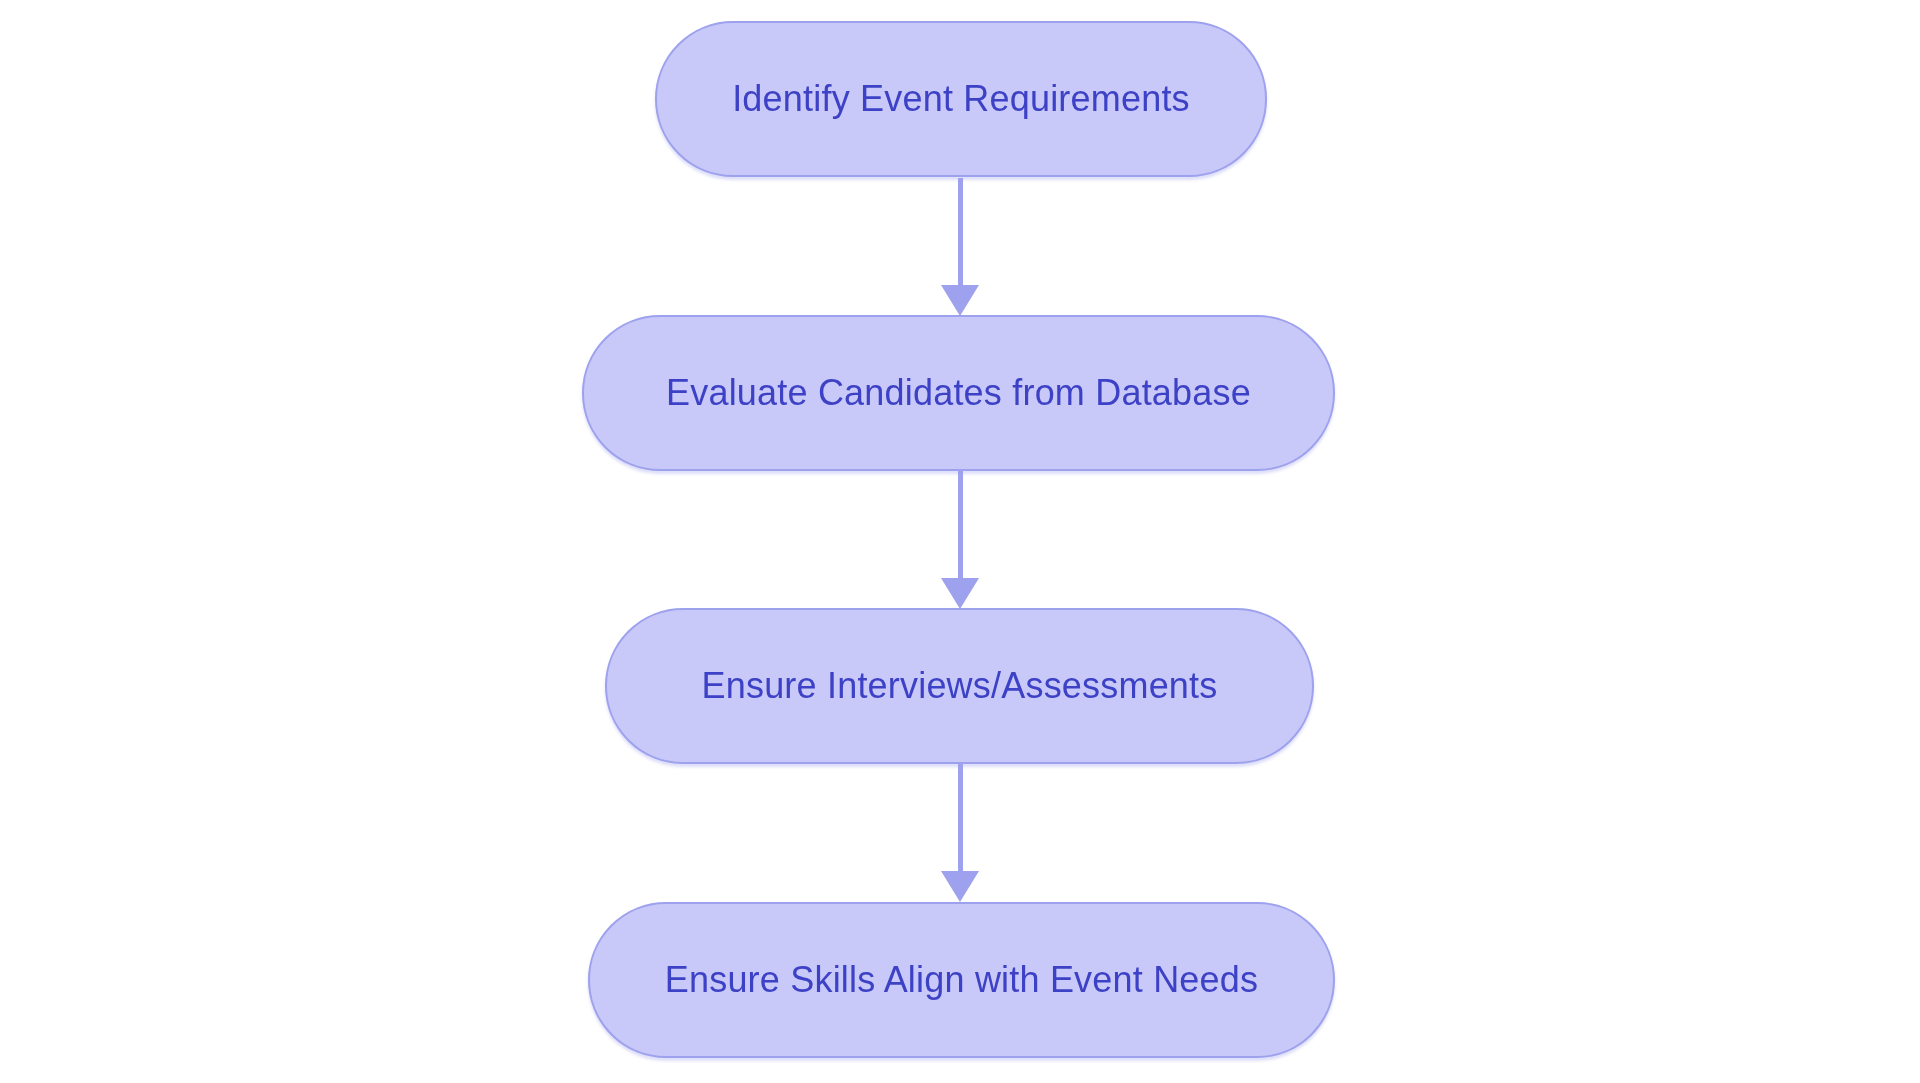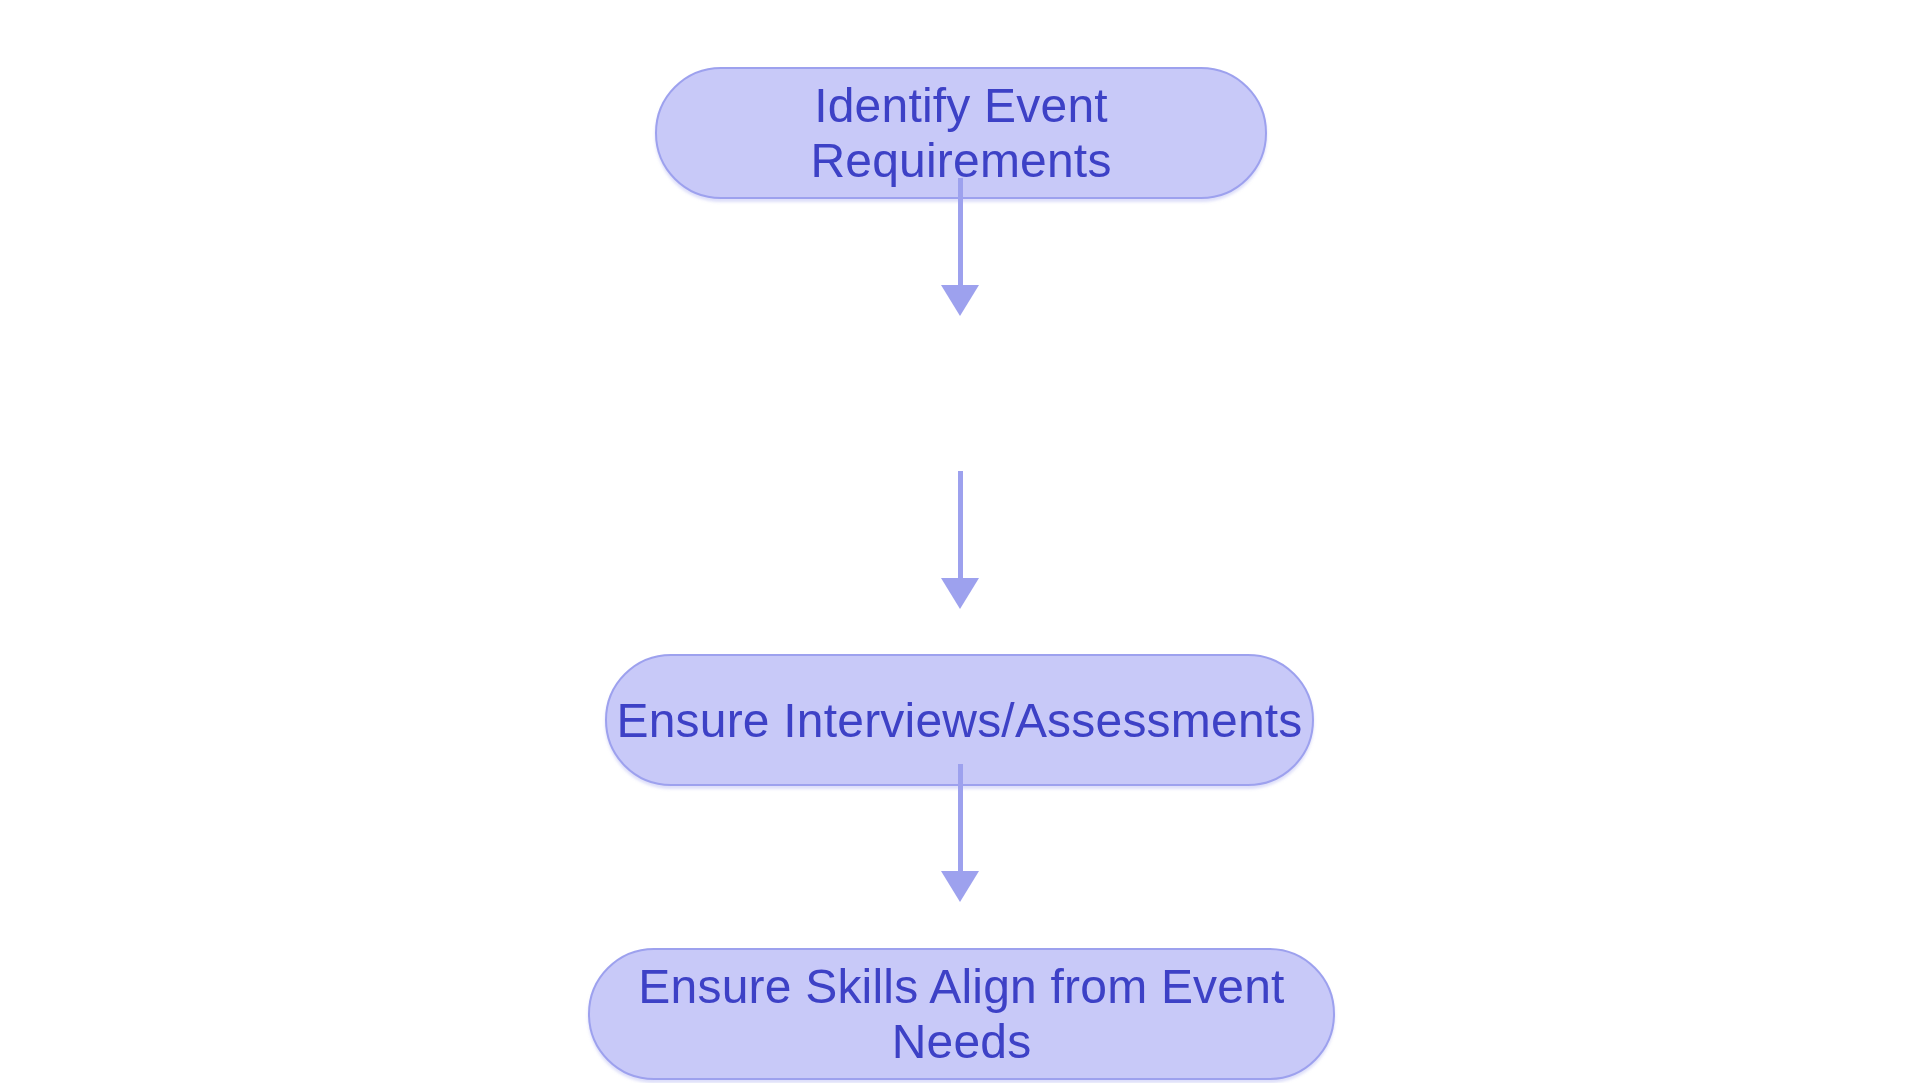--- a/index.html
+++ b/index.html
@@ -11,34 +11,33 @@
   .canvas {
     position: relative;
     width: 1920px;
     height: 1083px;
     background: var(--background, #ffffff);
     overflow: hidden;
   }
   .flow-node {
     position: absolute;
     box-sizing: border-box;
-    height: 132px;
+    height: 156px;
     border-radius: 79px;
     background: var(--node-fill, #c8c9f8);
     border: 2.5px solid var(--node-border, #9da1ee);
     box-shadow: 0 3px 3px rgba(157, 161, 238, 0.35);
     display: flex;
     align-items: center;
     justify-content: center;
     text-align: center;
     color: var(--node-text, #3d41c6);
-    font-size: 48px;
+    font-size: 36px;
     font-weight: 500;
     letter-spacing: 0.2px;
-    margin-top: 46px;
   }
   .node-1 { left: 655px; top: 21px;  width: 612px; }
   .node-2 { left: 582px; top: 315px; width: 753px; }
   .node-3 { left: 605px; top: 608px; width: 709px; }
   .node-4 { left: 588px; top: 902px; width: 747px; }
 
   .flow-arrow {
     position: absolute;
     left: 941px;
     width: 38px;
@@ -69,32 +68,35 @@
 
   <div class="flow-node node-1">
     <span>Identify Event Requirements</span>
   </div>
 
   <div class="flow-arrow arrow-1">
     <div class="arrow-line"></div>
     <div class="arrow-head"></div>
   </div>
 
+  <div class="flow-node node-2">
+    <span>Evaluate Candidates from Database</span>
+  </div>
 
   <div class="flow-arrow arrow-2">
     <div class="arrow-line"></div>
     <div class="arrow-head"></div>
   </div>
 
   <div class="flow-node node-3">
     <span>Ensure Interviews/Assessments</span>
   </div>
 
   <div class="flow-arrow arrow-3">
     <div class="arrow-line"></div>
     <div class="arrow-head"></div>
   </div>
 
   <div class="flow-node node-4">
-    <span>Ensure Skills Align from Event Needs</span>
+    <span>Ensure Skills Align with Event Needs</span>
   </div>
 
 </div>
 
 </body></html>

